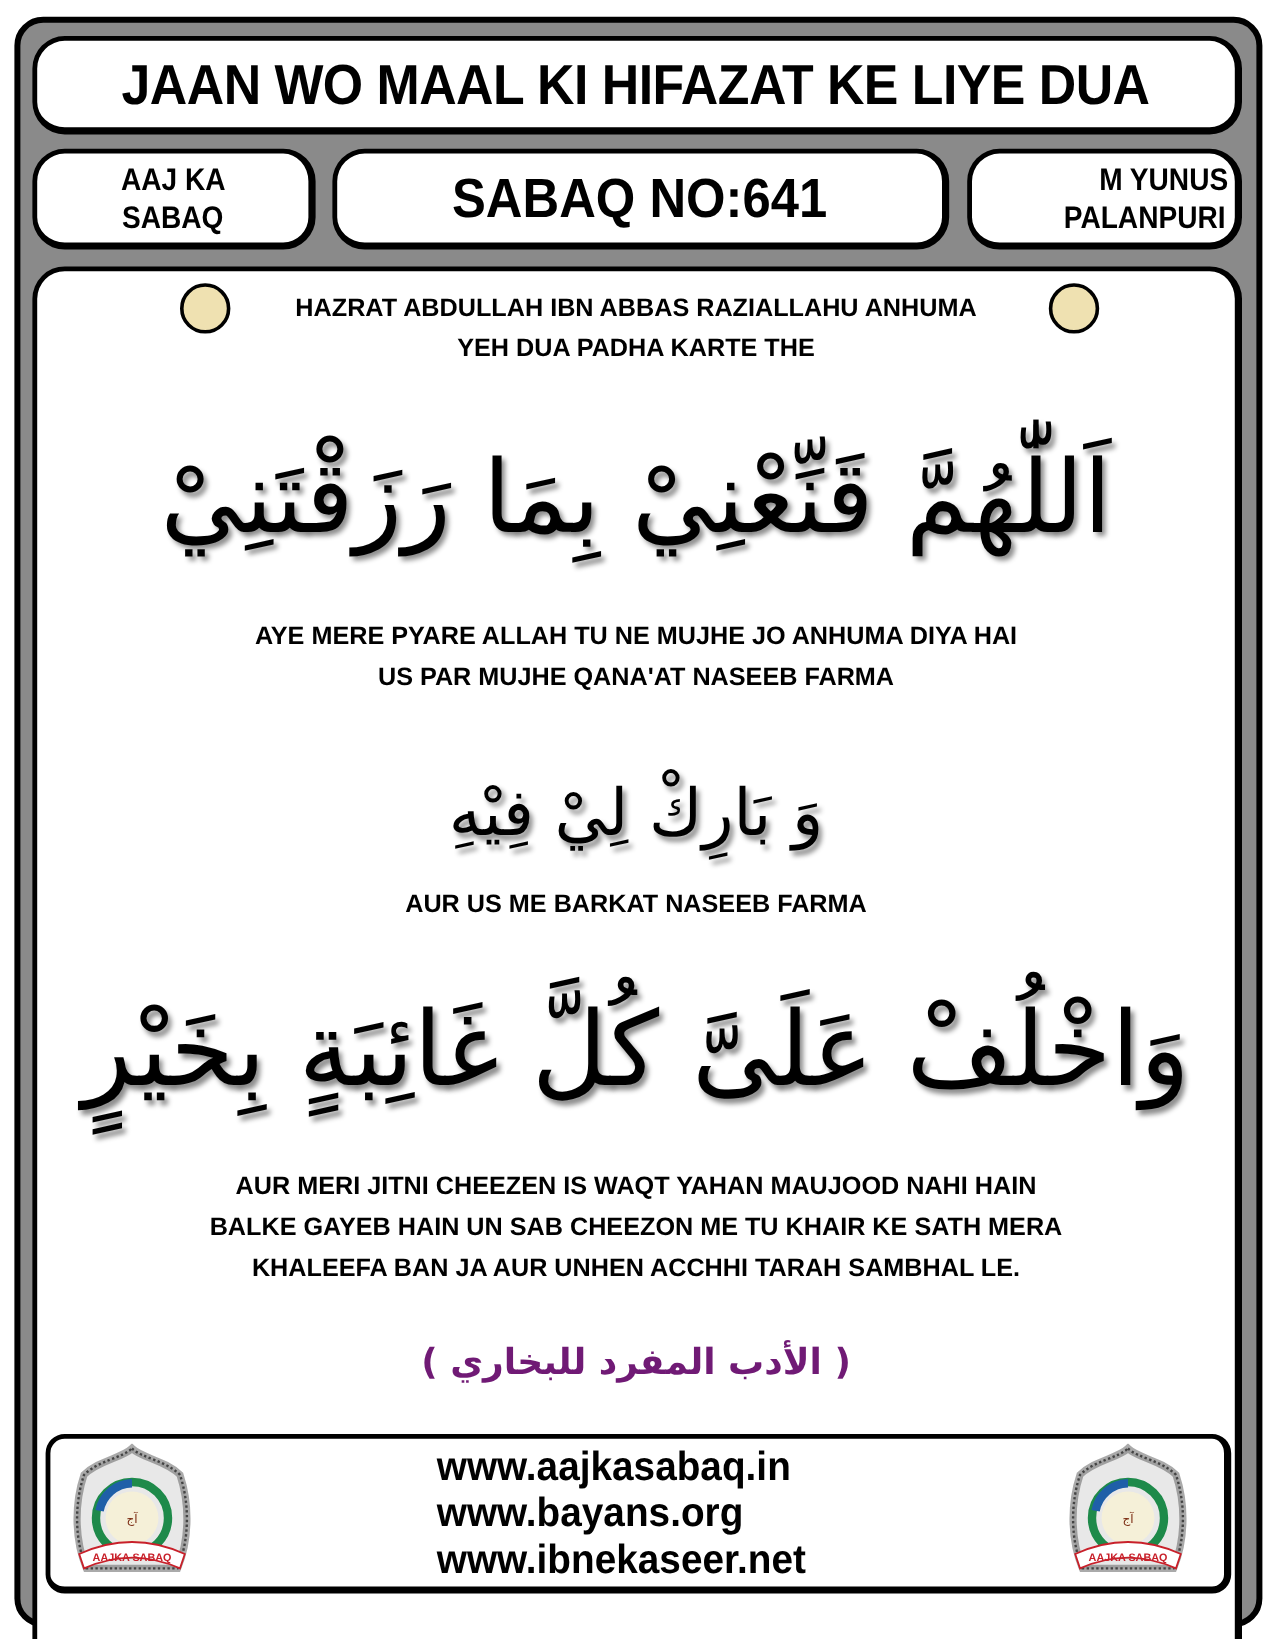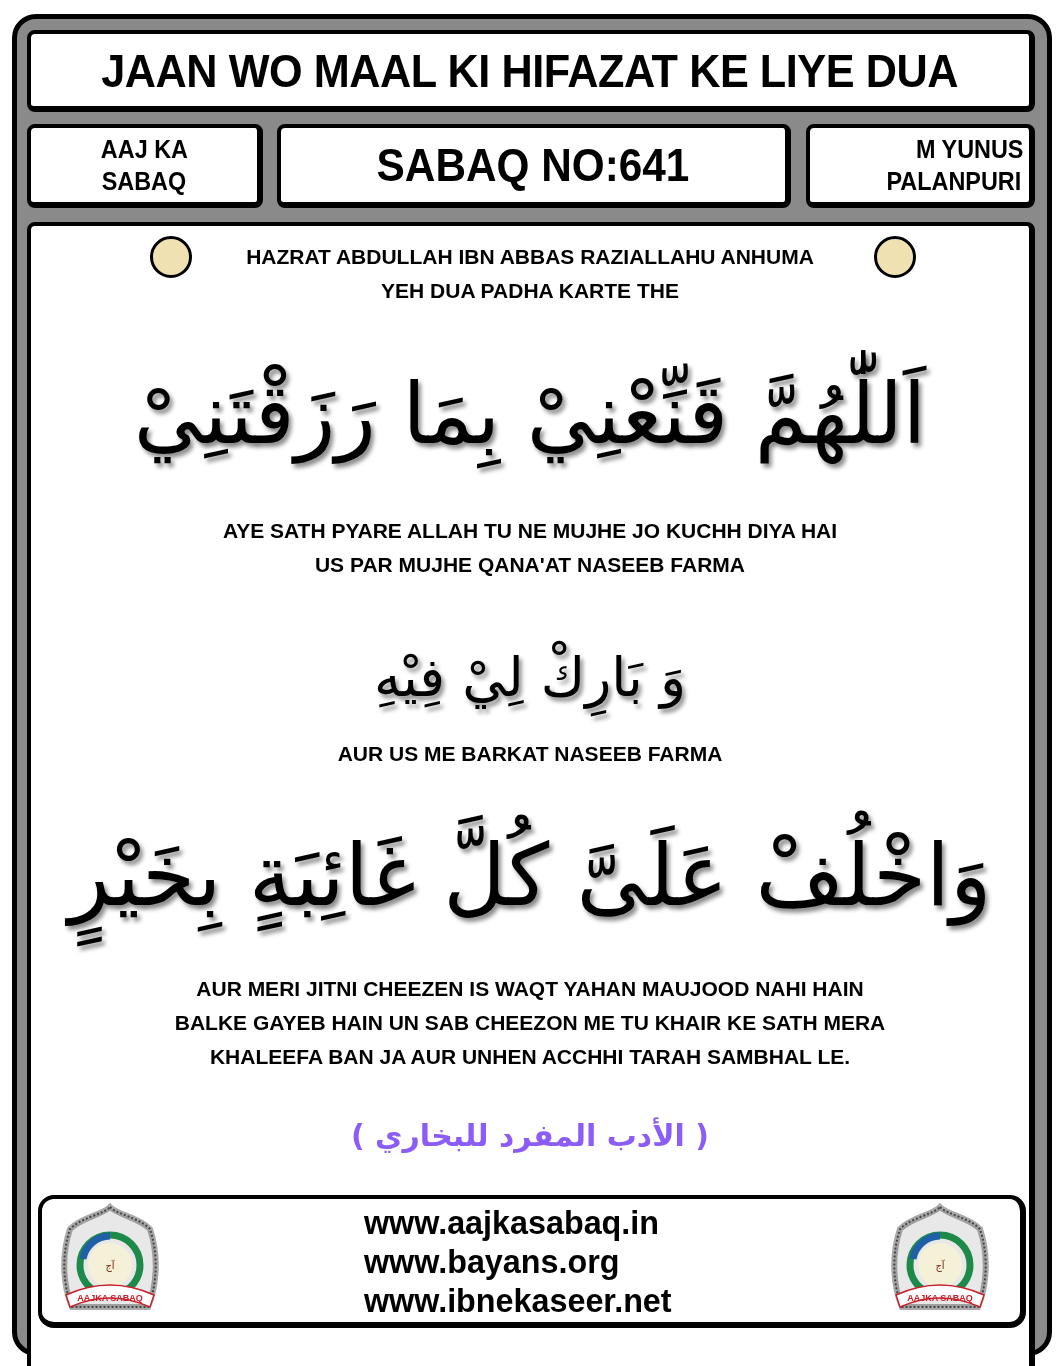--- a/index.html
+++ b/index.html
@@ -3,21 +3,21 @@
   <meta charset="utf-8">
   <style>
     html, body { margin: 0; padding: 0; background: #ffffff; }
     body { width: 1064px; height: 1366px; position: relative; overflow: hidden;
            font-family: "Liberation Sans", "DejaVu Sans", sans-serif; }
 
     .frame { position: absolute; left: 12px; top: 14px; width: 1030px; height: 1332px;
              background: #8a8a8a; border: 5px solid #000; border-radius: 24px; }
 
     .panel { position: absolute; background: #fff; border: 4px solid #000;
-             border-right-width: 6px; border-bottom-width: 6px; border-radius: 8px;
+             border-right-width: 6px; border-bottom-width: 6px; border-radius: 27px;
              box-sizing: border-box; }
 
     .title-panel { left: 27px; top: 30px; width: 1008px; height: 82px;
                    display: flex; align-items: center; justify-content: center; }
     .title-text { font-size: 47px; font-weight: 700; color: #000; letter-spacing: -0.5px;
                   transform: scaleX(0.92); white-space: nowrap; }
 
     .row-panel { top: 124px; height: 84px; display: flex; flex-direction: column;
                  align-items: center; justify-content: center; text-align: center; }
     .row-left { left: 27px; width: 236px; }
@@ -47,21 +47,21 @@
 
     .translation { position: absolute; left: 0; right: 0; text-align: center; }
     .translation-line { font-size: 21px; font-weight: 700; line-height: 34px; color: #000;
                         white-space: nowrap; }
     .tr-1 { top: 288px; }
     .tr-2 { top: 511px; }
     .tr-3 { top: 746px; }
 
     .citation { position: absolute; left: 0; right: 0; top: 892px; text-align: center;
                 font-family: "DejaVu Sans", sans-serif; font-size: 30px; font-weight: 700;
-                color: #8b5cf6; direction: rtl; }
+                color: #701a75; direction: rtl; }
 
     .footer { position: absolute; left: 7px; top: 969px; width: 988px; height: 133px;
               background: #fff; border: 4px solid #000; border-right-width: 6px;
               border-bottom-width: 6px; border-radius: 16px; box-sizing: border-box; }
     .footer-links { position: absolute; left: 322px; top: 4px; }
     .footer-link { display: block; font-size: 34px; font-weight: 700; line-height: 39px;
                    color: #000; text-decoration: none; transform: scaleX(0.95);
                    transform-origin: left; white-space: nowrap; }
 
     .logo { position: absolute; top: 4px; width: 104px; height: 120px; }
@@ -96,21 +96,21 @@
   <div class="coin coin-left"></div>
   <div class="coin coin-right"></div>
 
   <div class="intro">
     <div class="intro-line">HAZRAT ABDULLAH IBN ABBAS RAZIALLAHU ANHUMA</div>
     <div class="intro-line">YEH DUA PADHA KARTE THE</div>
   </div>
 
   <div class="arabic arabic-1">اَللّٰهُمَّ قَنِّعْنِيْ بِمَا رَزَقْتَنِيْ</div>
   <div class="translation tr-1">
-    <div class="translation-line">AYE SATH PYARE ALLAH TU NE MUJHE JO KUCHH DIYA HAI</div>
+    <div class="translation-line">AYE MERE PYARE ALLAH TU NE MUJHE JO ANHUMA DIYA HAI</div>
     <div class="translation-line">US PAR MUJHE QANA'AT NASEEB FARMA</div>
   </div>
 
   <div class="arabic arabic-2">وَ بَارِكْ لِيْ فِيْهِ</div>
   <div class="translation tr-2">
     <div class="translation-line">AUR US ME BARKAT NASEEB FARMA</div>
   </div>
 
   <div class="arabic arabic-3">وَاخْلُفْ عَلَىَّ كُلَّ غَائِبَةٍ بِخَيْرٍ</div>
   <div class="translation tr-3">

